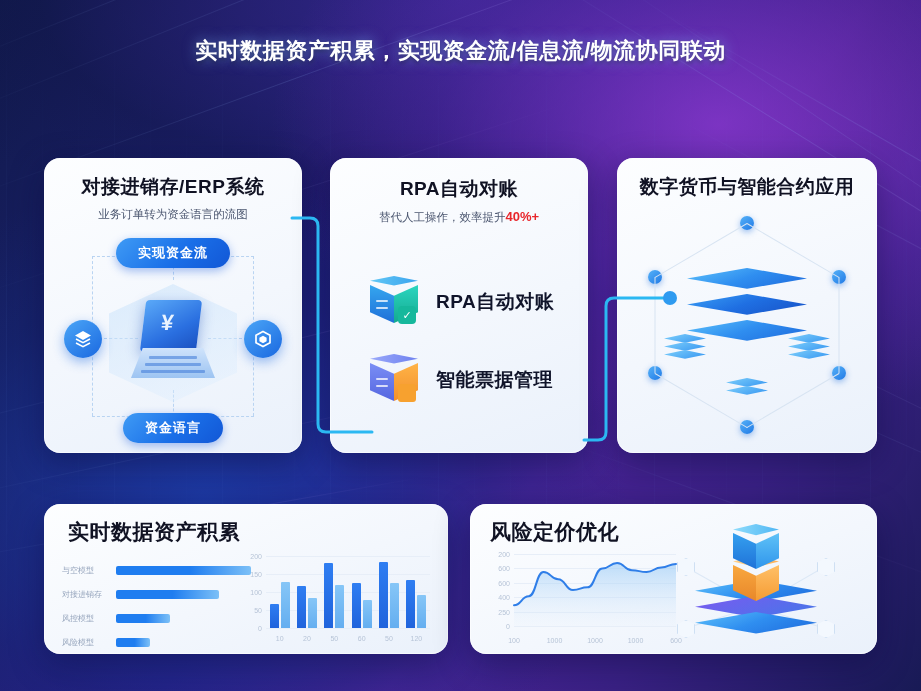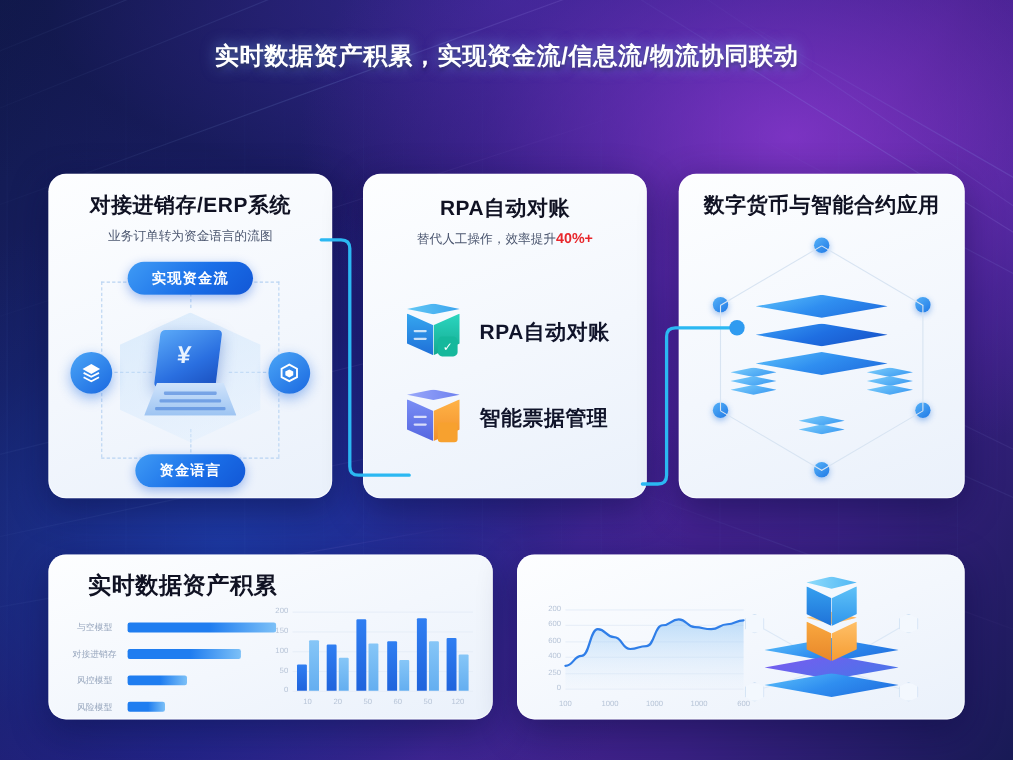--- a/index.html
+++ b/index.html
@@ -116,21 +116,21 @@
   .dot{position:absolute;width:14px;height:14px;border-radius:50%;background:linear-gradient(140deg,#56b2f8,#2079e6);box-shadow:0 2px 6px rgba(30,110,220,.45);}
   .slab{position:absolute;left:50%;transform:translateX(-50%);width:120px;height:26px;
     background:linear-gradient(160deg,#5ec3fb 0%,#2f8ef0 45%,#1b63d8 100%);
     clip-path:polygon(50% 0%,100% 40%,50% 80%,0% 40%);filter:drop-shadow(0 4px 7px rgba(25,90,200,.35));}
   .slab.dark{background:linear-gradient(160deg,#3aa0f6 0%,#1f6fe2 45%,#154bc0 100%);}
   .minislab{position:absolute;width:42px;height:11px;background:linear-gradient(160deg,#7ed0fb,#2e8ff0);clip-path:polygon(50% 0%,100% 40%,50% 80%,0% 40%);}
 
   
   .hbars{position:absolute;left:18px;top:58px;width:190px;}
   .hrow{display:flex;align-items:center;height:16px;margin-bottom:8px;}
-  .hrow .hlbl{width:48px;text-align:center;padding-right:6px;font-size:8px;color:#97a6bd;white-space:nowrap;overflow:hidden;}
+  .hrow .hlbl{width:48px;text-align:left;padding-right:6px;font-size:8px;color:#97a6bd;white-space:nowrap;overflow:hidden;}
   .hrow .hbar{height:9px;border-radius:2px;background:linear-gradient(90deg,#1f7df0 0%,#1f7df0 55%,#7cc0f7 100%);}
   .mchart{position:absolute;right:14px;top:52px;width:190px;height:86px;}
   .mchart .yl{position:absolute;left:0;font-size:7px;color:#b7c4d7;transform:translateY(-50%);width:18px;text-align:right;}
   .mchart .grid{position:absolute;left:22px;right:4px;height:1px;background:#e7eef8;}
   .mgrp{position:absolute;bottom:0;display:flex;gap:2px;align-items:flex-end;}
   .mgrp b{display:block;width:9px;border-radius:1px 1px 0 0;}
   .mgrp b.d{background:linear-gradient(180deg,#2f7ef2,#1f63dc);}
   .mgrp b.l{background:linear-gradient(180deg,#86c6f7,#64aef0);}
   .mchart .xl{position:absolute;bottom:0;font-size:7px;color:#b7c4d7;transform:translateX(-50%);}
 
@@ -327,21 +327,21 @@
     <div class="edge" style="left: 105px; top: 7px; width: 106.677px; transform: rotate(149.589deg);"></div>
         <div class="edge" style="left: 105px; top: 7px; width: 106.677px; transform: rotate(30.4111deg);"></div>
         <div class="edge" style="left: 13px; top: 61px; width: 96px; transform: rotate(90deg);"></div>
         <div class="edge" style="left: 197px; top: 61px; width: 96px; transform: rotate(90deg);"></div>
         <div class="edge" style="left: 13px; top: 157px; width: 106.677px; transform: rotate(30.4111deg);"></div>
         <div class="edge" style="left: 197px; top: 157px; width: 106.677px; transform: rotate(149.589deg);"></div>
       </div>
   </div>
 
   <div class="card" id="card4">
-    <div style="padding:14px 0 0 36px;">
+    <div style="padding:14px 0 0 24px;">
       <div class="c-title big">实时数据资产积累</div>
     </div>
     <div class="hbars" id="hbars">
         <div class="hrow">
           <div class="hlbl">与空模型</div>
           <div class="hbar" style="width: 135px;"></div>
         </div>
         <div class="hrow">
           <div class="hlbl">对接进销存</div>
           <div class="hbar" style="width: 102.6px;"></div>
@@ -393,20 +393,23 @@
         <div class="xl" style="left: 145px;">50</div>
         <div class="mgrp" style="left: 162.333px; bottom: 14px;">
           <b class="d" style="height: 47.88px;"></b>
           <b class="l" style="height: 33.12px;"></b>
         </div>
         <div class="xl" style="left: 172.333px;">120</div>
       </div>
   </div>
 
   <div class="card" id="card5">
+    <div style="padding:14px 0 0 20px;">
+      <div class="c-title big">风险定价优化</div>
+    </div>
     <div class="lchart" id="lchart">
         <div class="grid" style="top: 0px;"></div>
         <div class="yl" style="top: 0px;">200</div>
         <div class="grid" style="top: 14.4px;"></div>
         <div class="yl" style="top: 14.4px;">600</div>
         <div class="grid" style="top: 28.8px;"></div>
         <div class="yl" style="top: 28.8px;">600</div>
         <div class="grid" style="top: 43.2px;"></div>
         <div class="yl" style="top: 43.2px;">400</div>
         <div class="grid" style="top: 57.6px;"></div>

